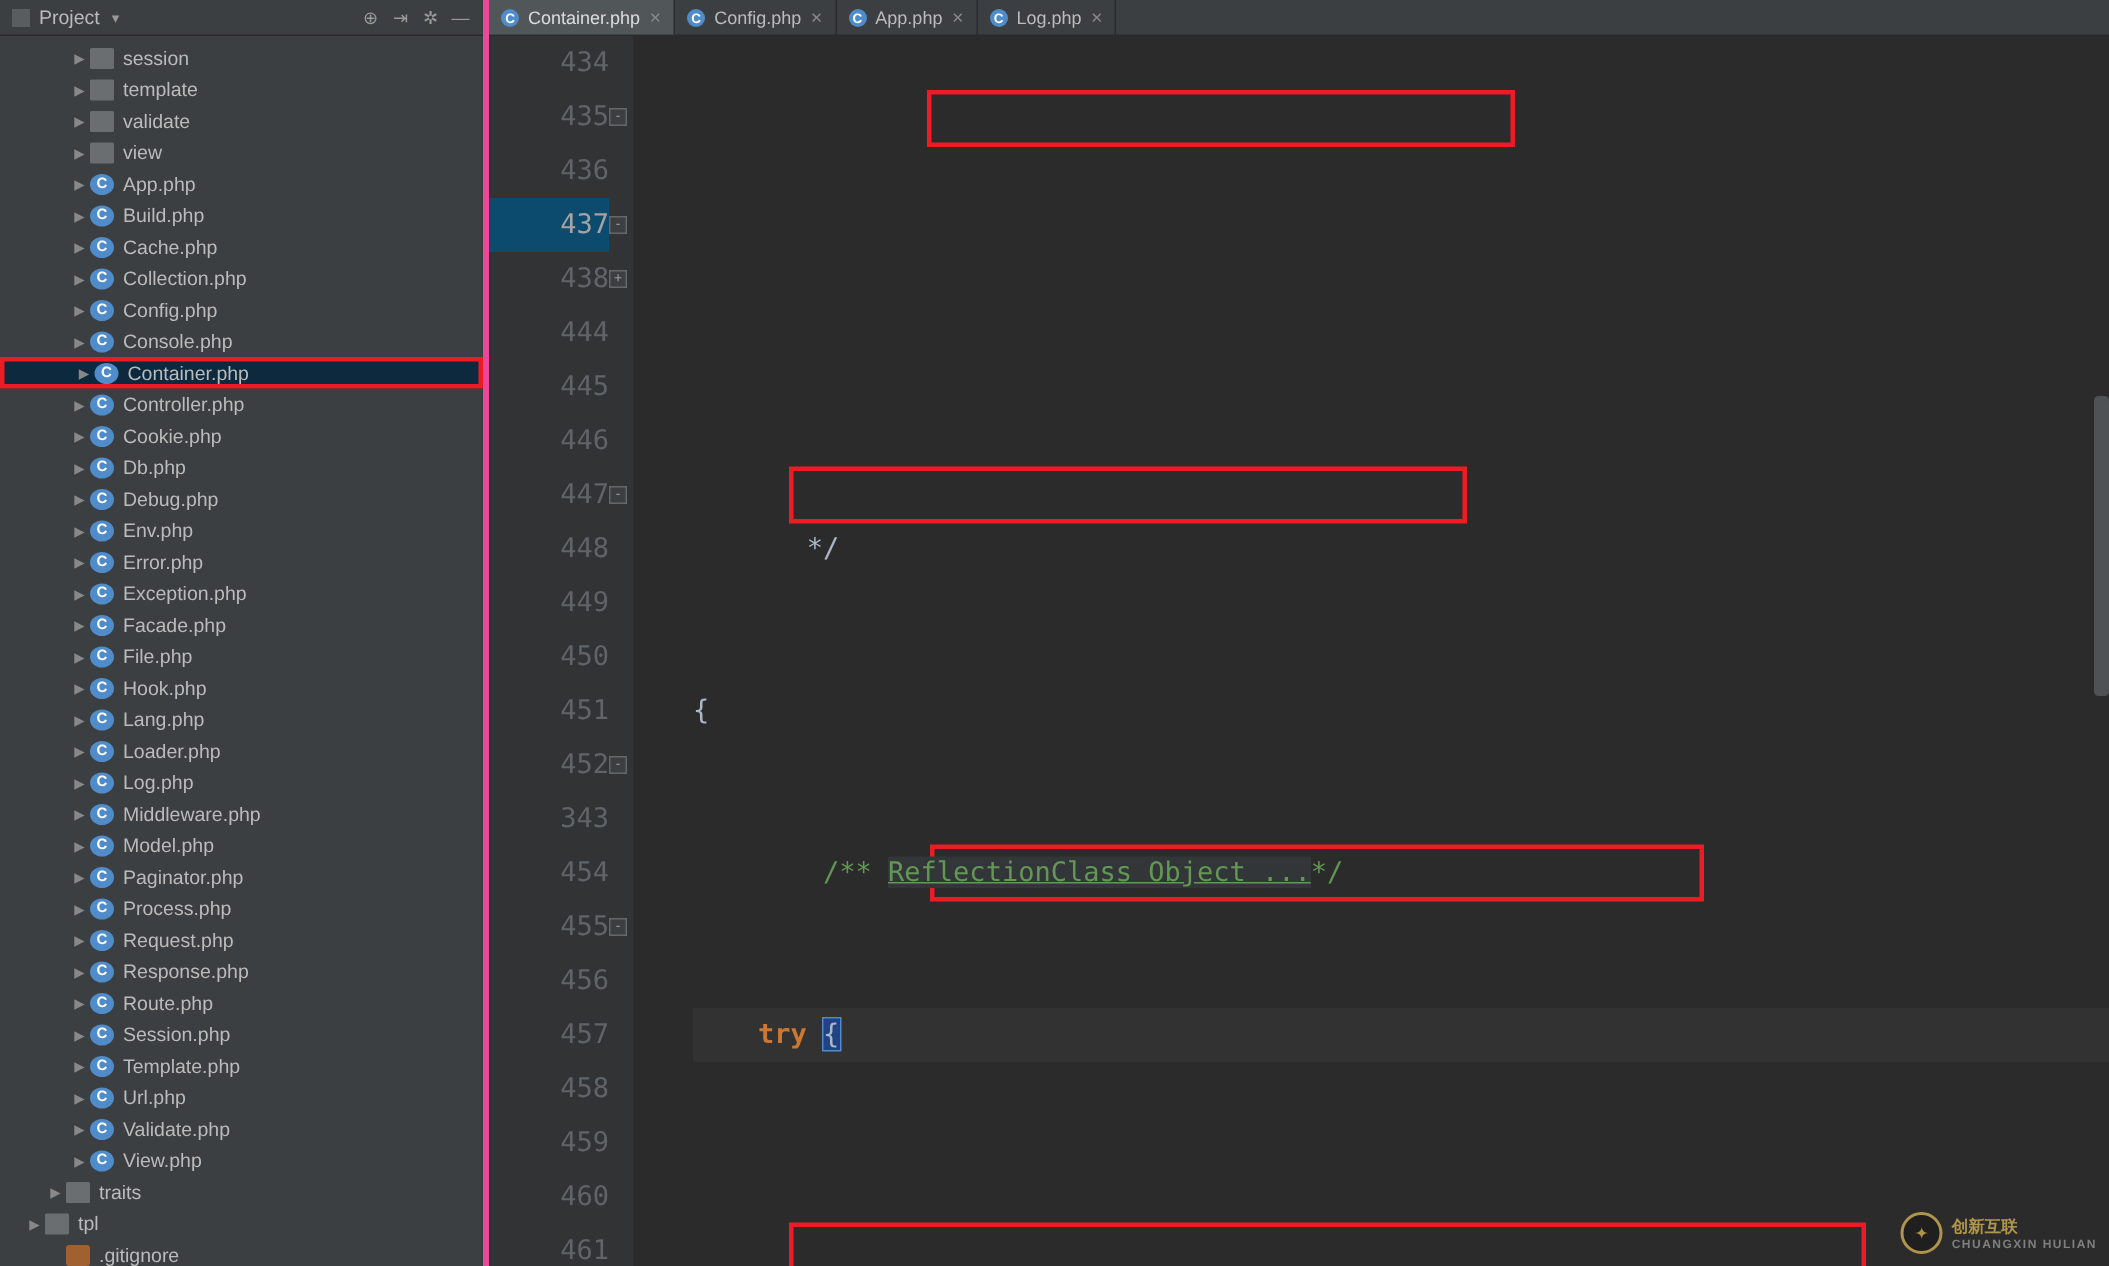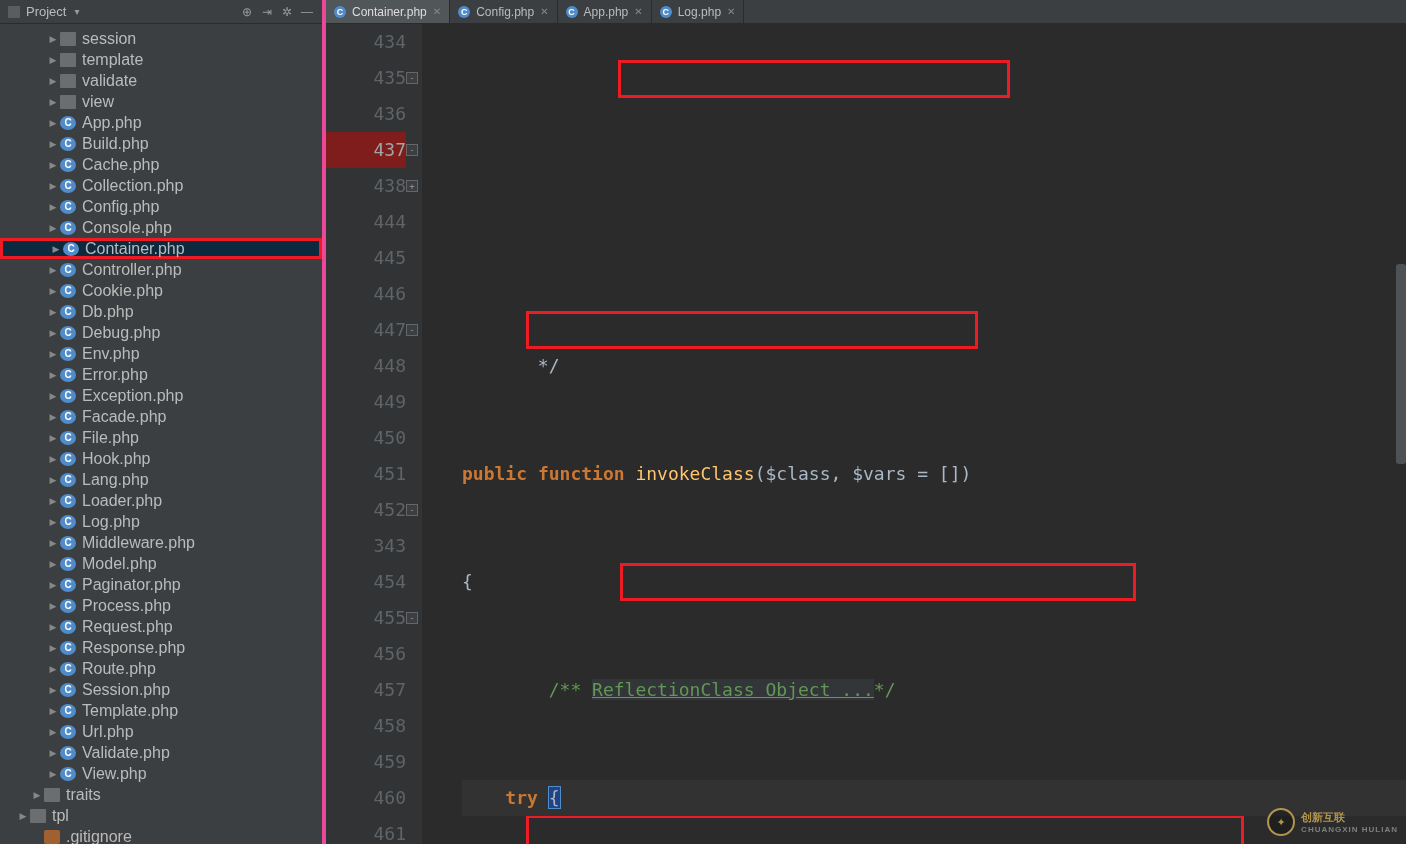--- a/index.html
+++ b/index.html
@@ -16,33 +16,33 @@
 .tree-item .arrow { position:absolute; left:48px; color:#888; font-size:9px; width:10px; text-align:center; }
 .tree-item.level-1 { padding-left:44px; }
 .tree-item.level-1 .arrow{ left:32px; }
 .tree-item.level-0 { padding-left:30px; }
 .tree-item.level-0 .arrow{ left:18px; }
 .tree-item .ficon { width:16px; height:14px; margin-right:6px; position:relative; }
 .ficon.folder { background:#6b6e70; border-radius:1px; }
 .ficon.php-c { background:#4f8cc9; border-radius:50%; }
 .ficon.php-c::after { content:"C"; position:absolute; left:0; top:0; width:100%; text-align:center; color:#fff; font-size:10px; font-weight:bold; line-height:14px; }
 .ficon.gitignore { background:#a06030; border-radius:2px; }
-.tree-item .fname { color:#bbbbbb; font-size:16px; }
+.tree-item .fname { color:#bbbbbb; font-size:13px; }
 .red-box { border:3px solid #ed1c24; }
 .editor { flex:1; display:flex; flex-direction:column; background:#2b2b2b; }
 .tabs { height:24px; background:#3c3f41; display:flex; align-items:stretch; border-bottom:1px solid #2b2b2b; }
 .tab { display:flex; align-items:center; padding:0 8px; gap:6px; font-size:12px; color:#bbb; cursor:pointer; border-right:1px solid #2b2b2b; }
 .tab.active { background:#515658; color:#ddd; }
 .tab .tficon { width:12px; height:12px; border-radius:50%; background:#4f8cc9; position:relative; }
 .tab .tficon::after { content:"C"; position:absolute; left:0; top:0; width:100%; text-align:center; color:#fff; font-size:9px; font-weight:bold; line-height:12px; }
 .tab .close { color:#888; font-size:10px; }
 .code-area { flex:1; display:flex; overflow:hidden; position:relative;justify-content:flex-end; }
 .gutter { width:96px; background:#313335; text-align:right; padding-right:16px; font-family:Consolas,monospace; font-size:18px; line-height:36px; color:#5f6468; user-select:none; position:relative; }
 .gutter .ln { height:36px; position:relative; }
-.gutter .ln.hl { background:#7f1d1d; color:#a4a3a3; }
+.gutter .ln.hl { background:#0c4a6e; color:#a4a3a3; }
 .gutter .fold { position:absolute; right:-12px; width:12px; height:12px; border:1px solid #666; background:#3c3f41; font-size:9px; line-height:10px; text-align:center; color:#999; top:50%; transform:translateY(-50%); cursor:pointer; }
 .code { flex:1; font-family:Consolas,monospace; font-size:18px; line-height:36px; white-space:pre; position:relative; padding-left:40px; }
 .code .line { height:36px; position:relative; }
 .code .line.hl { background:#323232; }
 
 .kw { color:#cc7832; font-weight:bold; }
 .fn { color:#ffc66d; }
 .doc { color:#629755; }
 .op { color:#a9b7c6; }
 .rb { position:absolute; border:3px solid #ed1c24; pointer-events:none; }
@@ -318,21 +318,20 @@
         </div>
       <div class="code" id="code">
         <div class="scroll-thumb"></div>
         
         <div class="rb" style="left:196px; top:36px; width:392px; height:38px;"></div>
         <div class="rb" style="left:104px; top:287px; width:452px; height:38px;"></div>
         <div class="rb" style="left:198px; top:539px; width:516px; height:38px;"></div>
         <div class="rb" style="left:104px; top:791px; width:718px; height:38px;"></div>
 
         <div class="line">       */</div>
-        <div class="line"><span class="kw">public</span> <span class="kw">function</span> <span class="fn">invokeClass</span><span class="op">($class, $vars = [])</span></div>
         <div class="line"><span class="op">{</span></div>
         <div class="line">        <span class="doc">/** </span><span class="doc doc-underline doc-hl-bg">ReflectionClass Object ...</span><span class="doc">*/</span></div>
         <div class="line hl">    <span class="kw">try</span> <span class="op brace-match">{</span></div>
         
         
         
         
         
         
         

